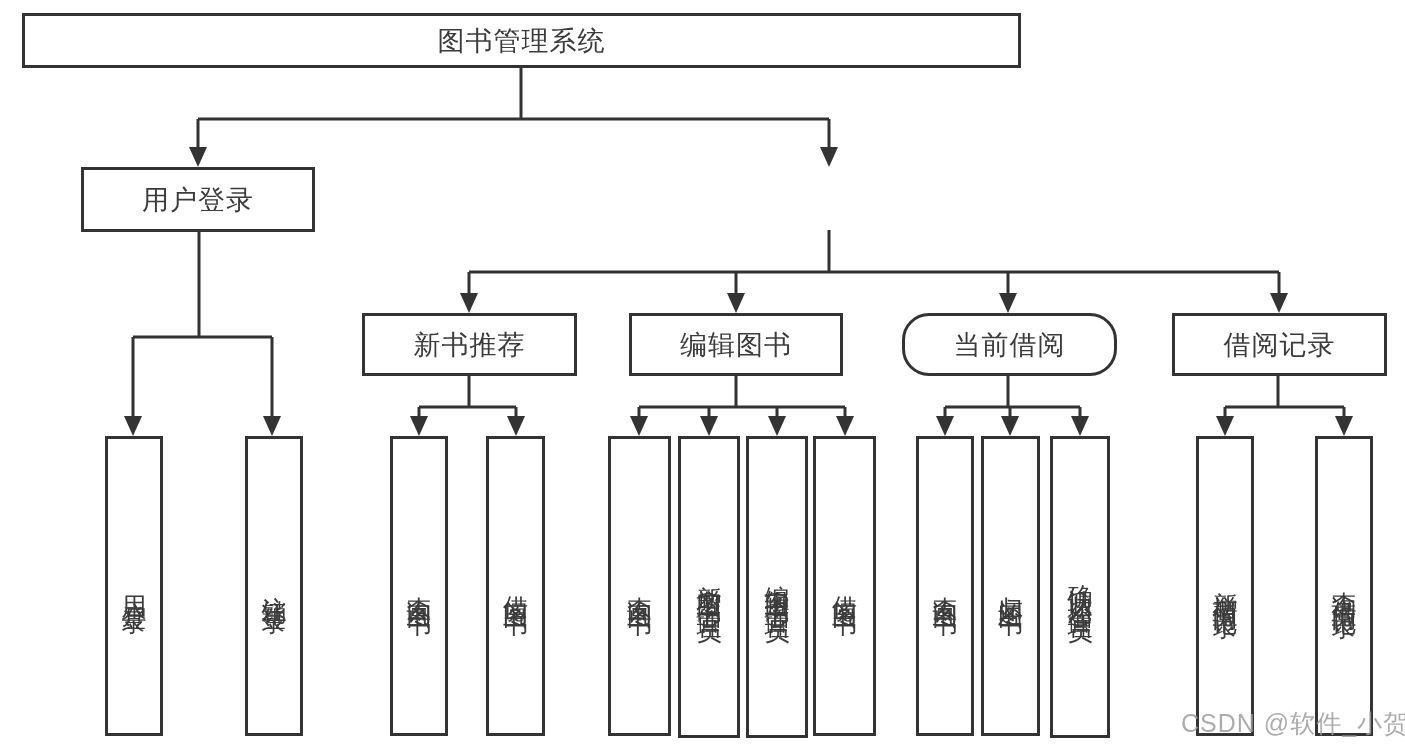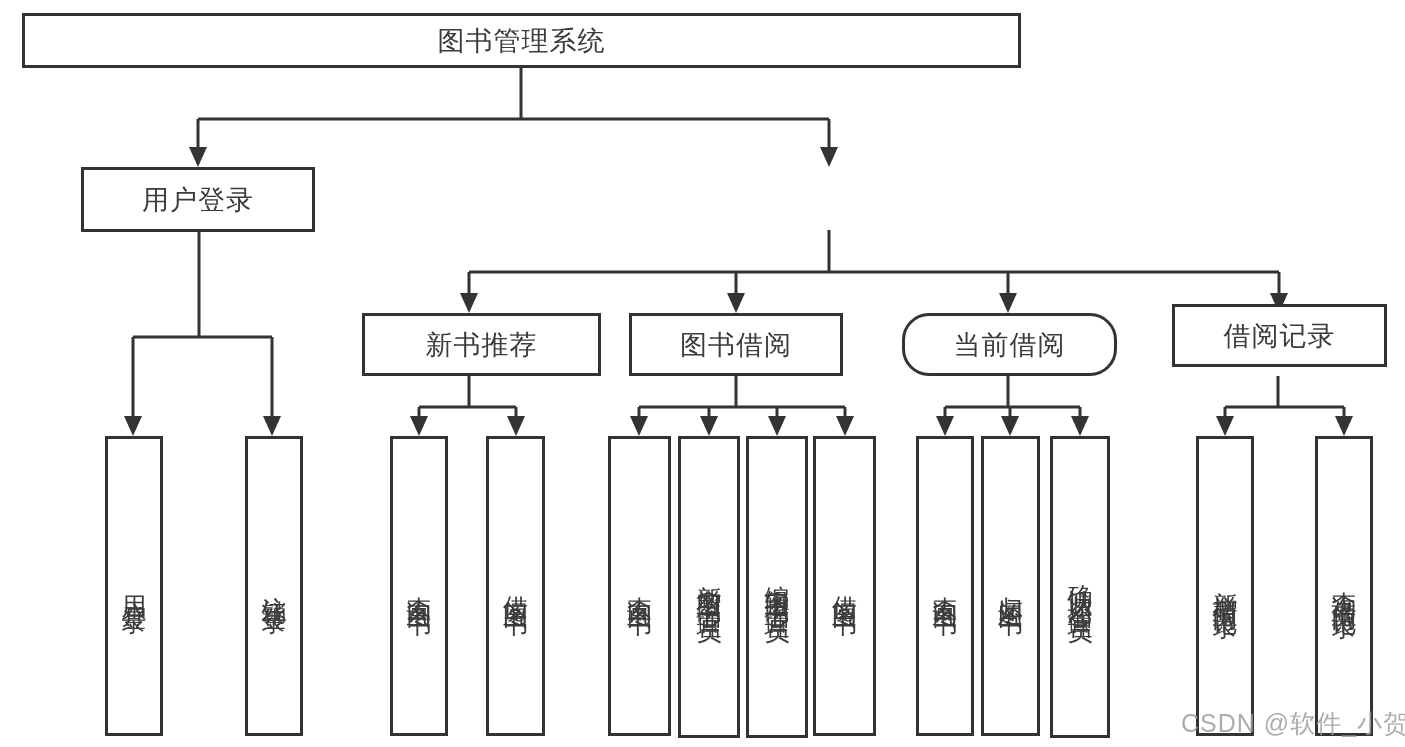--- a/index.html
+++ b/index.html
@@ -107,24 +107,24 @@
       <path d="M1278 376 V407 M1225 407 H1344 M1225 407 V418 M1344 407 V418"></path>
       <polygon points="1216,416 1234,416 1225,436" fill="#333333" stroke="none"></polygon>
       <polygon points="1335,416 1353,416 1344,436" fill="#333333" stroke="none"></polygon>
     </g>
   </svg>
 
   <div class="node h-node" style="left:22px; top:13px; width:999px; height:55px;">图书管理系统</div>
 
   <div class="node h-node" style="left:81px; top:167px; width:234px; height:65px;">用户登录</div>
 
-  <div class="node h-node" style="left:362px; top:313px; width:239px; height:63px;">新书推荐</div>
-  <div class="node h-node" style="left:629px; top:313px; width:214px; height:63px;">图书借阅</div>
+  <div class="node h-node" style="left:362px; top:313px; width:215px; height:63px;">新书推荐</div>
+  <div class="node h-node" style="left:629px; top:313px; width:214px; height:63px;">编辑图书</div>
   <div class="node h-node" style="left:902px; top:313px; width:215px; height:63px;border-radius:27px;">当前借阅</div>
-  <div class="node h-node" style="left:1172px; top:304px; width:215px; height:63px;">借阅记录</div>
+  <div class="node h-node" style="left:1172px; top:313px; width:215px; height:63px;">借阅记录</div>
 
   <div class="node v-node" style="left:105px; top:436px; width:58px; height:300px;">用户登录</div>
   <div class="node v-node" style="left:245px; top:436px; width:58px; height:300px;">注销登录</div>
 
   <div class="node v-node" style="left:390px; top:436px; width:58px; height:300px;">查询图书</div>
   <div class="node v-node" style="left:486px; top:436px; width:59px; height:300px;">借阅图书</div>
 
   <div class="node v-node" style="left:608px; top:436px; width:63px; height:300px;">查询图书</div>
   <div class="node v-node" style="left:678px; top:436px; width:62px; height:302px;">新增图书（管理员）</div>
   <div class="node v-node" style="left:746px; top:436px; width:62px; height:302px;">编辑图书（管理员）</div>

